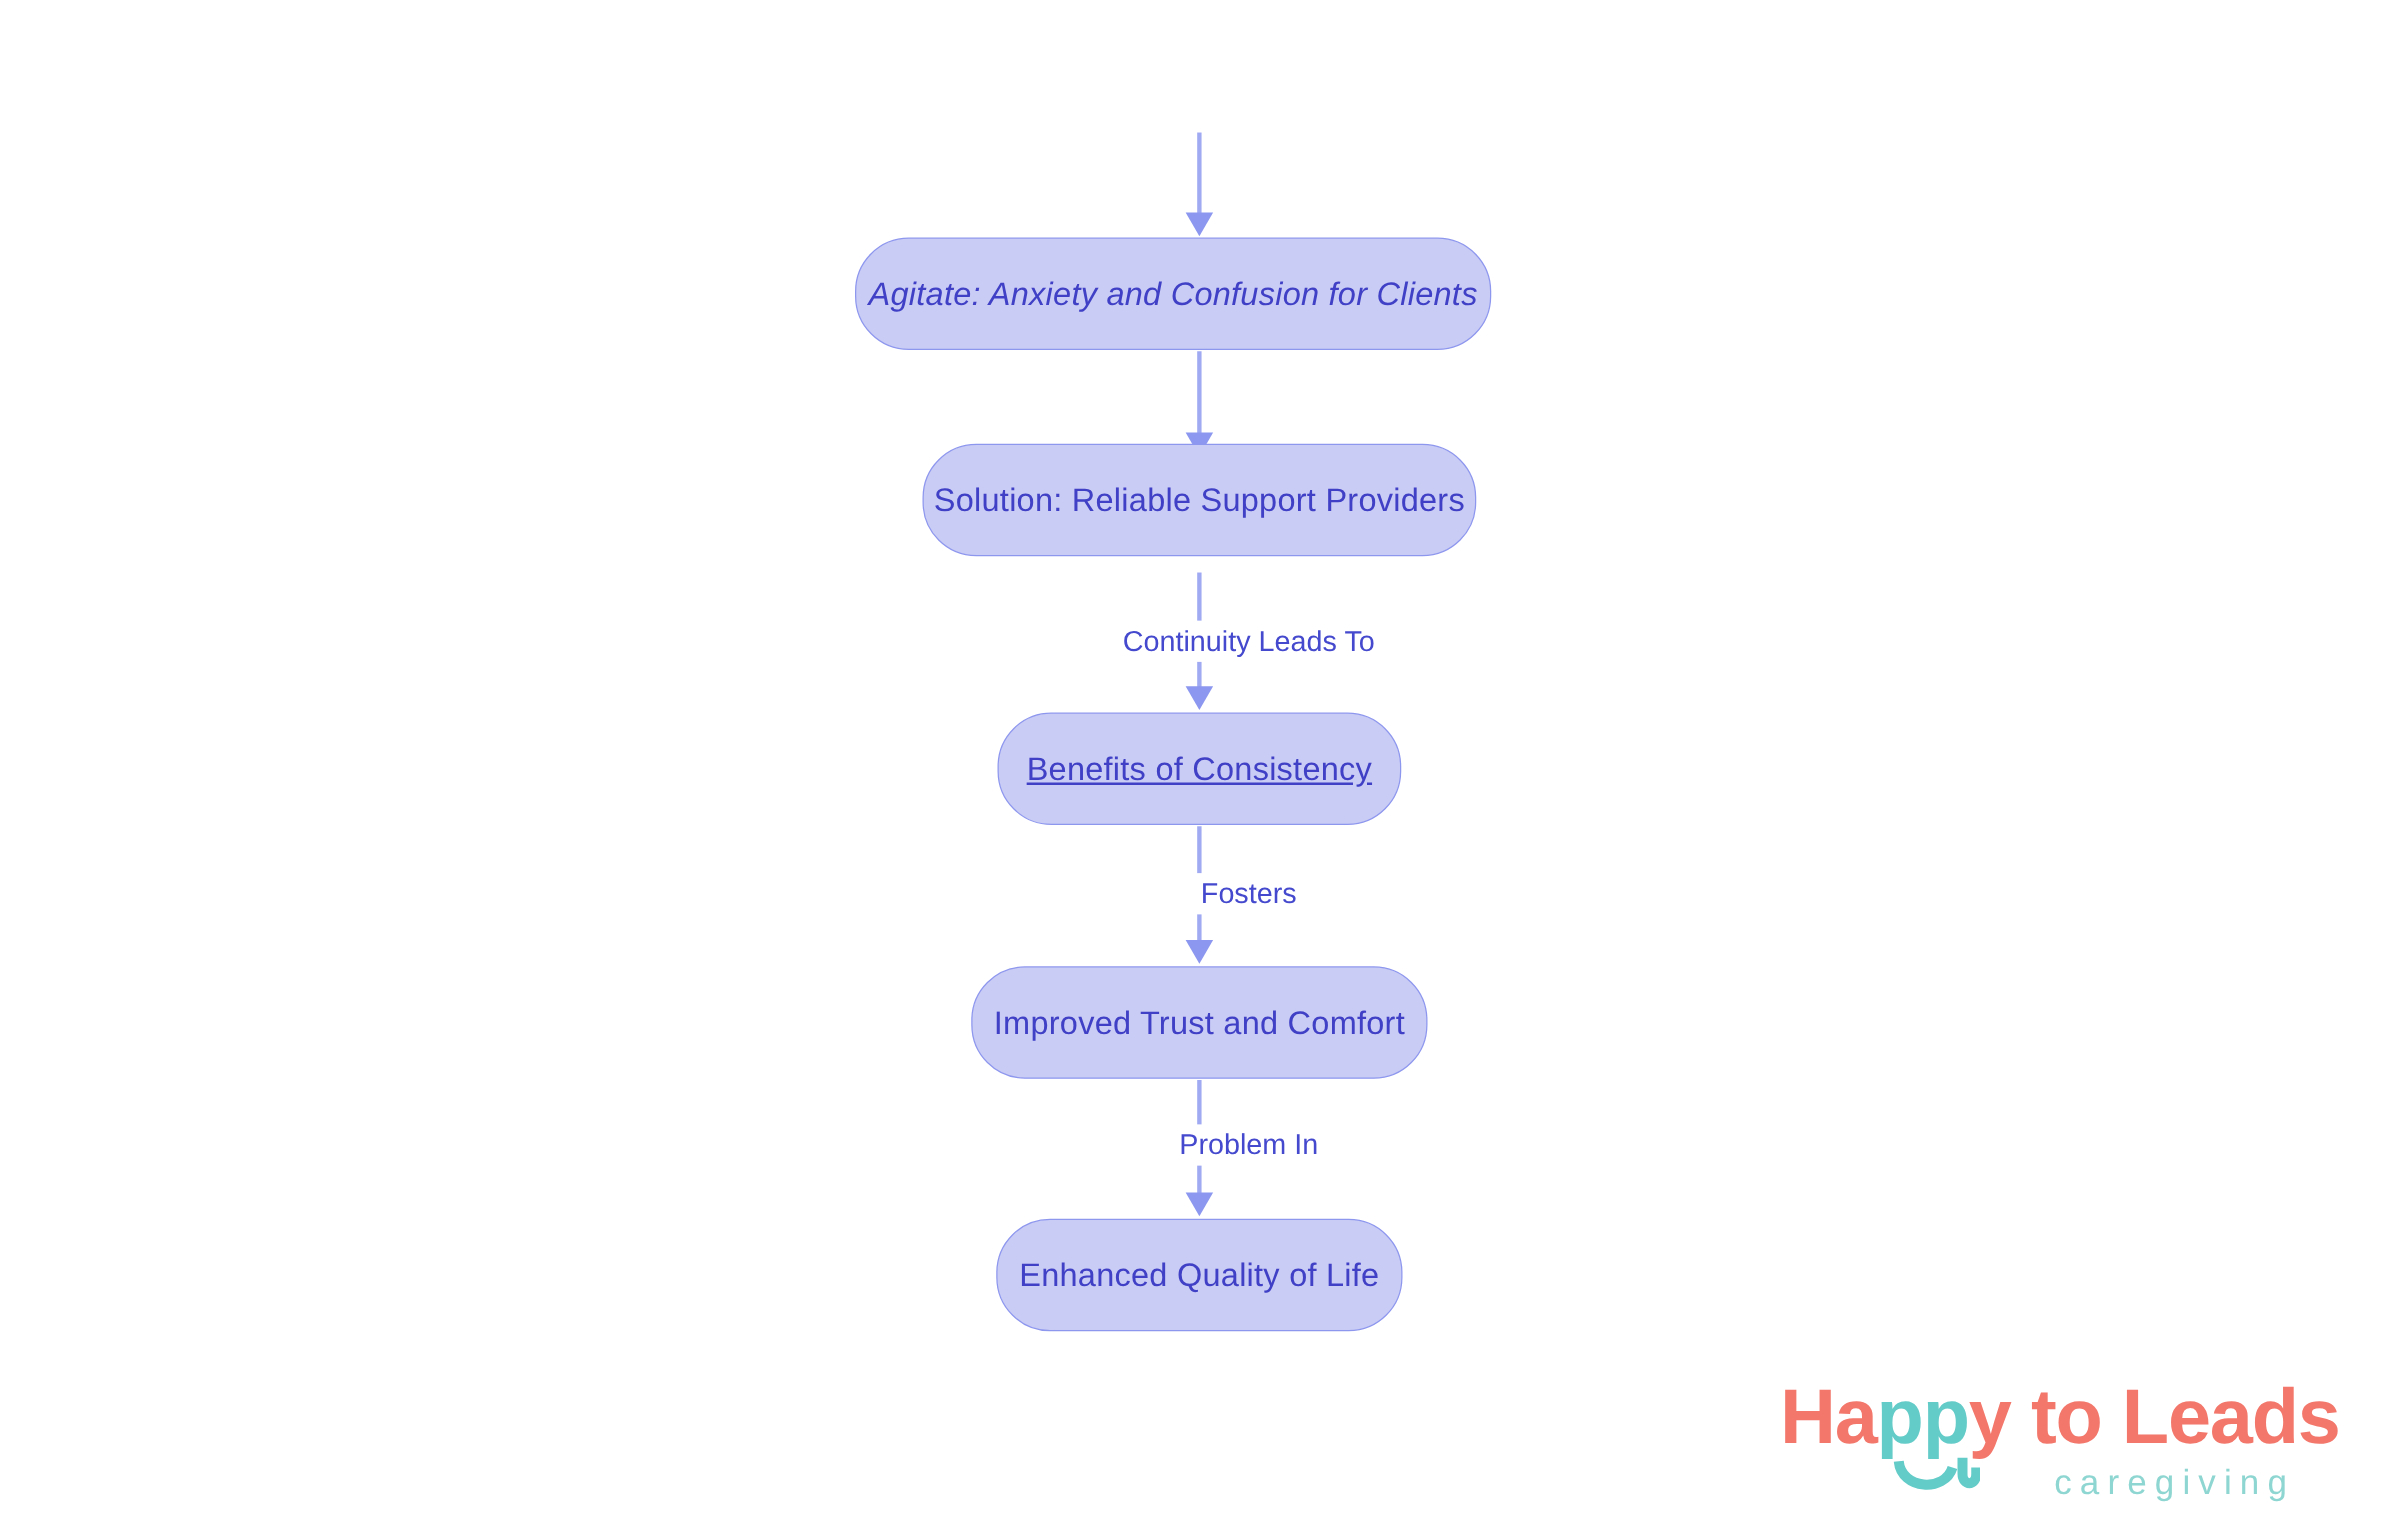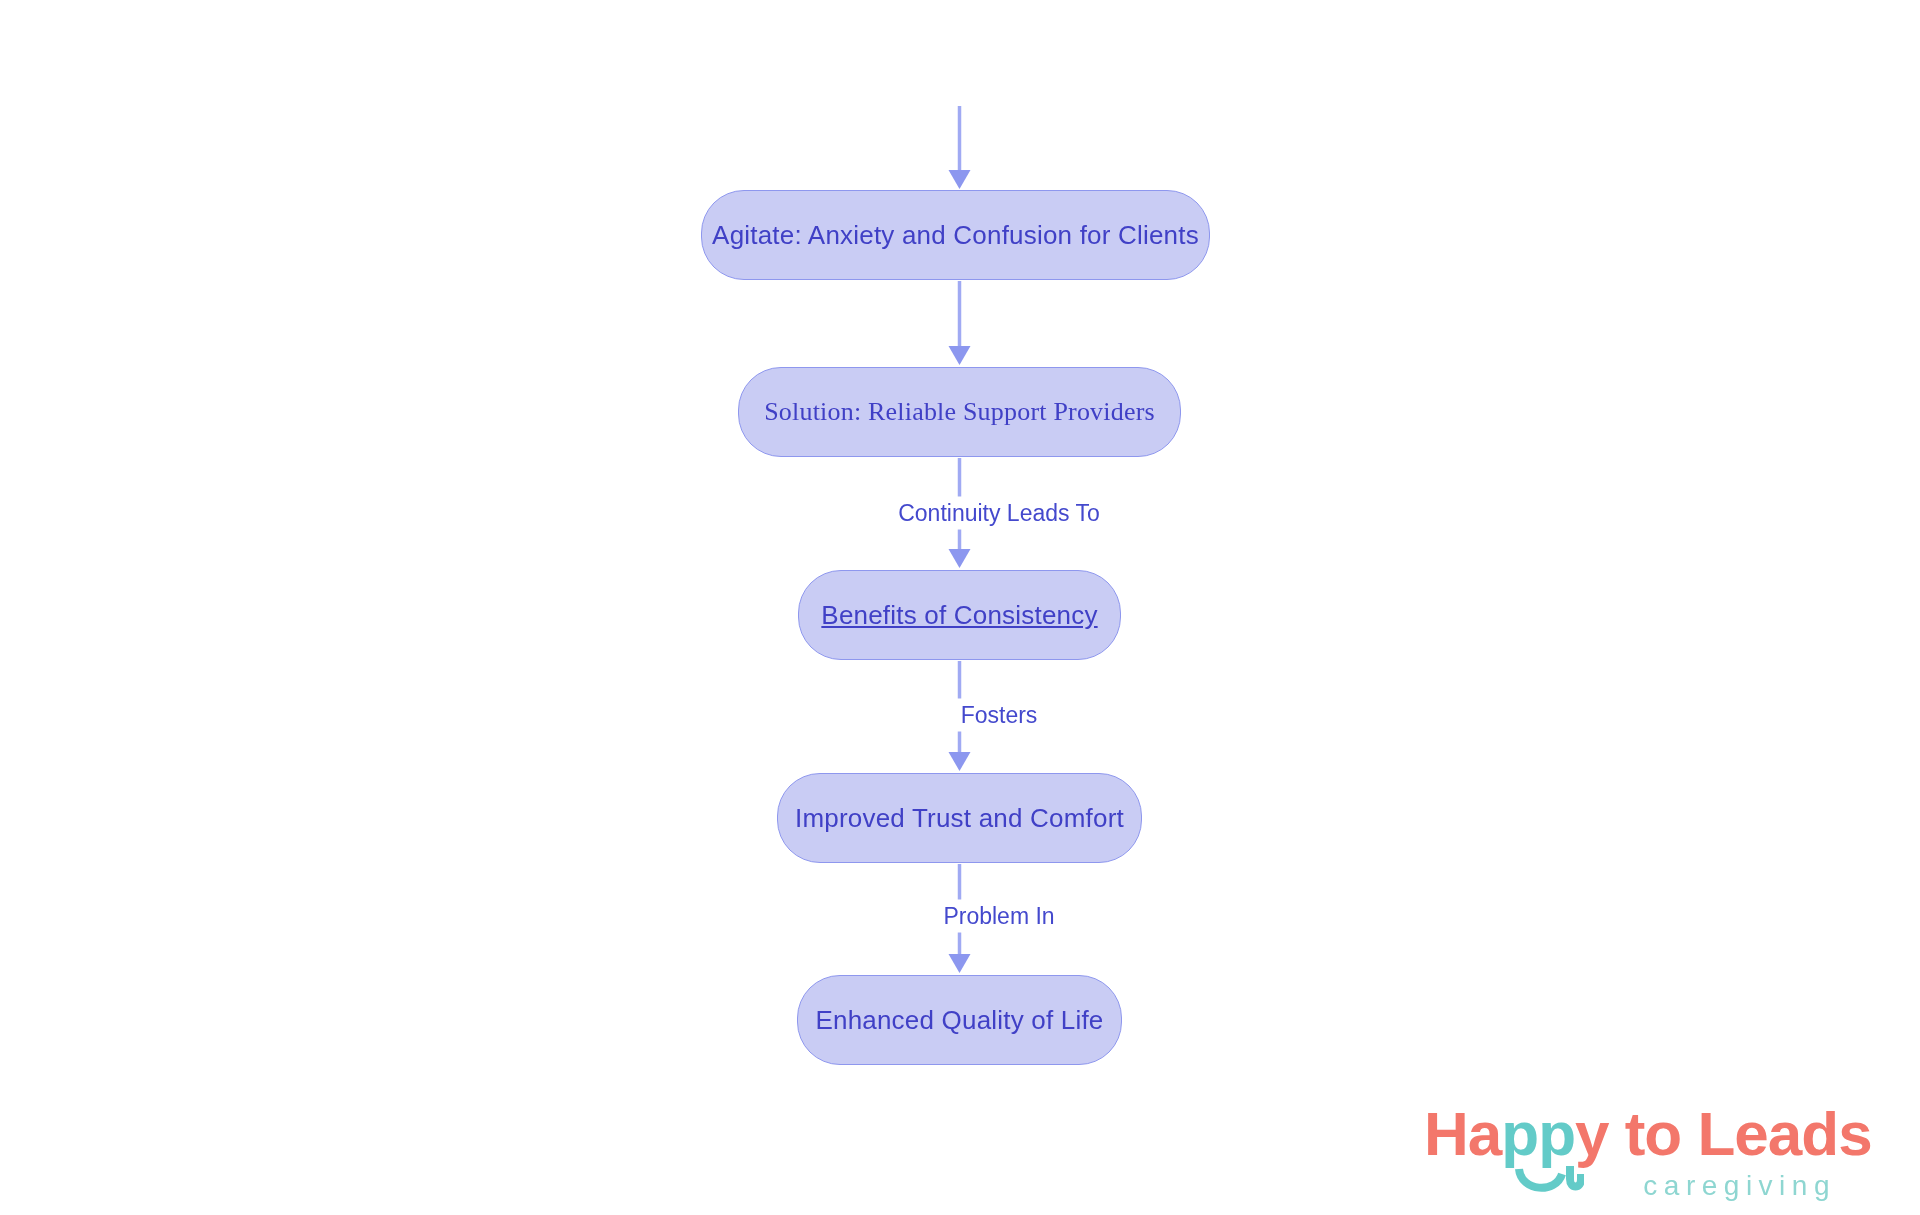--- a/index.html
+++ b/index.html
@@ -101,23 +101,23 @@
       <line x1="959.5" y1="661" x2="959.5" y2="753"></line>
       <polygon points="948.5,752 970.5,752 959.5,771"></polygon>
     </g>
     <g>
       <line x1="959.5" y1="864" x2="959.5" y2="955"></line>
       <polygon points="948.5,954 970.5,954 959.5,973"></polygon>
     </g>
   </svg>
 
 
-  <div class="node" style="left:701px;top:190px;width:509px;">Agitate: Anxiety and Confusion for Clients</div>
+  <div class="node" style="left:684px;top:190px;width:509px;font-style:italic;">Agitate: Anxiety and Confusion for Clients</div>
 
-  <div class="node" style="left:738px;top:367px;width:443px;font-family:Liberation Serif, serif;">Solution: Reliable Support Providers</div>
+  <div class="node" style="left:738px;top:355px;width:443px;">Solution: Reliable Support Providers</div>
 
   <div class="node" style="left:798px;top:570px;width:323px;text-decoration:underline;">Benefits of Consistency</div>
 
   <div class="node" style="left:777px;top:773px;width:365px;">Improved Trust and Comfort</div>
 
   <div class="node" style="left:797px;top:975px;width:325px;">Enhanced Quality of Life</div>
 
   <div class="edge-label" style="left:960px;top:513px;">Continuity Leads To</div>
 
   <div class="edge-label" style="left:960px;top:715px;">Fosters</div>

